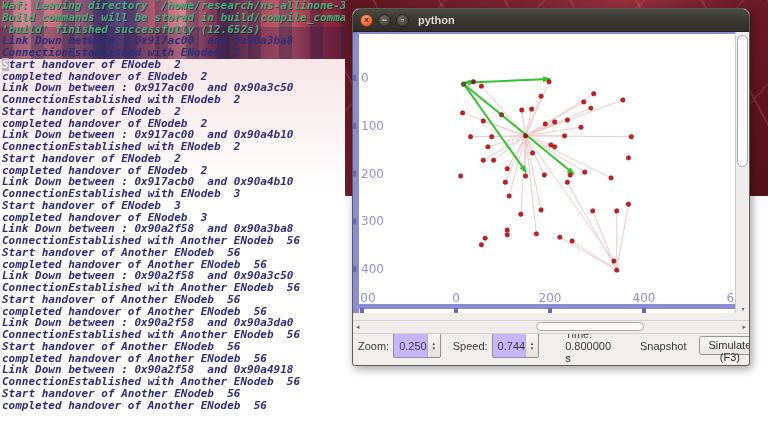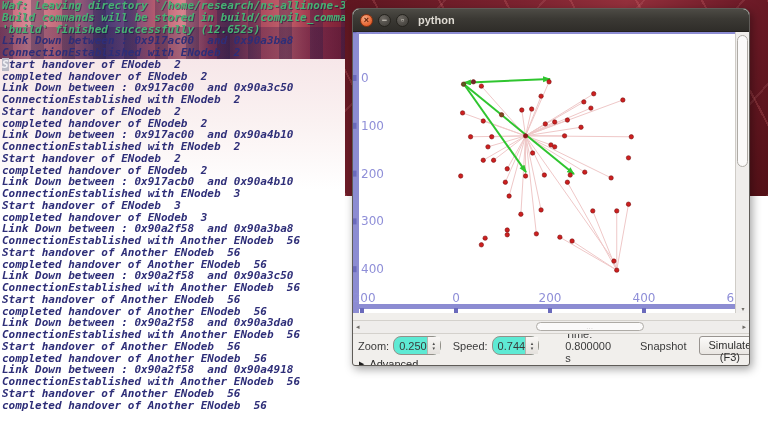--- a/index.html
+++ b/index.html
@@ -61,22 +61,22 @@
     border-top:1px solid #d4d1cc;border-bottom:1px solid #d4d1cc;}
   .hthumb{position:absolute;left:183px;top:1px;width:108px;height:9px;background:#fbfafa;
     border:1px solid #aeaba6;border-radius:5px;box-sizing:border-box;
     display:flex;align-items:center;justify-content:center;font-size:5px;color:#9a968f;letter-spacing:1px;}
   .harr{position:absolute;top:1px;font-size:7px;color:#6e6b66;line-height:9px;}
   .harr.left{left:3px;} .harr.right{right:3px;}
 
   
   .toolbar{height:23px;display:flex;align-items:center;padding:0 5px;font-size:11px;color:#3a3a3a;}
   .tlabel{margin-right:4px;}
-  .spin{display:inline-flex;align-items:stretch;width:49px;height:19px;background:#5eead4;
-    border:1px solid #949089;border-radius:8px;box-sizing:border-box;}
+  .spin{display:inline-flex;align-items:stretch;width:49px;height:25px;background:#c4b5fd;
+    border:1px solid #949089;border-radius:2px;box-sizing:border-box;}
   .spinval{flex:1;padding-left:5px;font-size:11px;display:flex;align-items:center;}
   .spinbtns{width:12px;border-left:1px solid #b8b5b0;
     background:linear-gradient(#f8f6f4,#e4e1dd);display:flex;flex-direction:column;
     align-items:center;justify-content:center;font-size:5px;color:#4a4a4a;line-height:4.5px;}
   .tspeed{margin-left:12px;}
   .ttime{margin-left:26px;}
   .snap{margin-left:24px;padding:2px 5px;text-align:center;}
   .sim{margin-left:8px;font-family:Liberation Sans, sans-serif;font-size:11px;color:#2e2e2e;
     padding:2px 8px;height:19px;background:linear-gradient(#fbfaf9,#e9e6e2);
     border:1px solid #989490;border-radius:3px;}
@@ -276,19 +276,15 @@
         <span class="spinbtns">
             <span>▴</span>
             <span>▾</span>
           </span>
       </span>
       <span class="ttime">Time: 0.800000 s</span>
       <span class="snap">Snapshot</span>
       <button class="sim">Simulate (F3)</button>
     </div>
 
-    <div class="advrow">
-      <span class="tri">▶</span>
-      <span>Advanced</span>
-    </div>
   </div>
 
 </div>
 
 </body></html>

